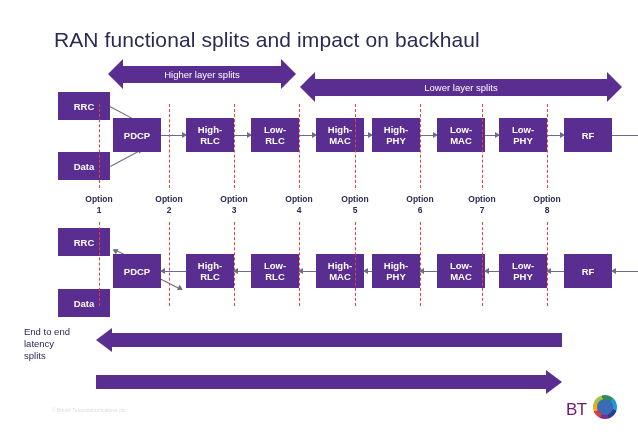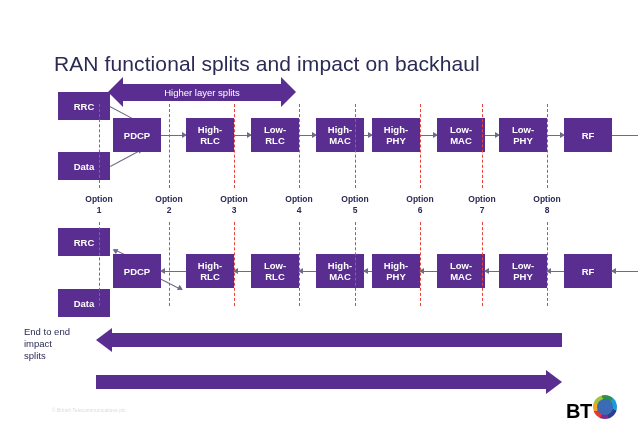--- a/index.html
+++ b/index.html
@@ -4,21 +4,21 @@
 <style>
   html,body{margin:0;padding:0;}
   body{
     width:638px;height:442px;background:#ffffff;position:relative;overflow:hidden;
     font-family:"Liberation Sans", sans-serif;
   }
   #stage{position:absolute;inset:0;}
 
   .title{
     position:absolute;left:54px;top:28px;
-    font-size:21px;color:#2b2a55;letter-spacing:.1px;white-space:nowrap;margin-top:24px;
+    font-size:21px;color:#2b2a55;letter-spacing:.1px;white-space:nowrap;
   }
 
   
   .pbox{
     position:absolute;background:#5a2d91;color:#ffffff;
     font-size:9.5px;font-weight:bold;line-height:11px;
     display:flex;align-items:center;justify-content:center;text-align:center;
     box-sizing:border-box;
   }
   .pbox .l2{display:block;}
@@ -88,21 +88,21 @@
 
   .copyright{
     position:absolute;left:52px;top:408px;
     font-size:4.6px;color:#d8d8de;letter-spacing:.2px;white-space:nowrap;
   }
 
   
   .btlogo{position:absolute;left:566px;top:392px;width:56px;height:30px;}
   .btlogo .bt{
     position:absolute;left:0;top:8px;
-    font-size:20px;font-weight:bold;color:#000000;letter-spacing:-.5px;
+    font-size:17px;font-weight:normal;color:#701a75;letter-spacing:-.5px;
   }
   .btlogo .globe{
     position:absolute;left:27px;top:3px;width:24px;height:24px;border-radius:50%;
     background:
       conic-gradient(from 205deg,
         #e03a3e 0deg 42deg,
         #f5a623 42deg 84deg,
         #9fc63b 84deg 140deg,
         #2f8f4e 140deg 196deg,
         #1b9bd8 196deg 260deg,
@@ -114,27 +114,33 @@
     border-radius:50%;background:#3b6bb5;
   }
 </style>
 </head>
 <body>
 
 <div id="stage">
 
   <div class="title">RAN functional splits and impact on backhaul</div>
 
-  <div class="banner" id="banner0" style="left:108px;top:77px;width:188px;">
+  <div class="banner" id="banner0" style="left:108px;top:59px;width:188px;">
     <div class="headL"></div>
     <div class="shaft"></div>
     <div class="headR"></div>
     <div class="cap">Higher layer splits</div>
   </div>
 
+  <div class="banner" id="banner1" style="left:300px;top:72px;width:322px;">
+    <div class="headL"></div>
+    <div class="shaft"></div>
+    <div class="headR"></div>
+    <div class="cap">Lower layer splits</div>
+  </div>
 
   <div class="pbox" style="left:58px;top:92px;width:52px;height:28px;">
     <span>RRC</span>
   </div>
   <div class="pbox" style="left:58px;top:152px;width:52px;height:28px;">
     <span>Data</span>
   </div>
 
   <div class="diag" style="left:110px;top:106px;width:36px;transform:rotate(28deg);"></div>
   <div class="diag" style="left:110px;top:166px;width:36px;transform:rotate(-28deg);"></div>
@@ -262,21 +268,21 @@
       <div class="dash" style="left: 547px; top: 104px; height: 84px;"></div>
       <div class="dash" style="left: 547px; top: 222px; height: 84px;"></div>
       <div class="opt" style="left: 517px; top: 194px;">
         <div>Option</div>
         <div>8</div>
       </div>
     </div>
 
   <div class="blabel" style="left:24px;top:326px;">
     <div>End to end</div>
-    <div>impact</div>
+    <div>latency</div>
     <div>splits</div>
   </div>
   <div class="bar left" style="left:96px;top:328px;width:466px;">
     <div class="head"></div>
     <div class="shaft"></div>
   </div>
 
   <div class="bar right" style="left:96px;top:370px;width:466px;">
     <div class="shaft"></div>
     <div class="head"></div>

